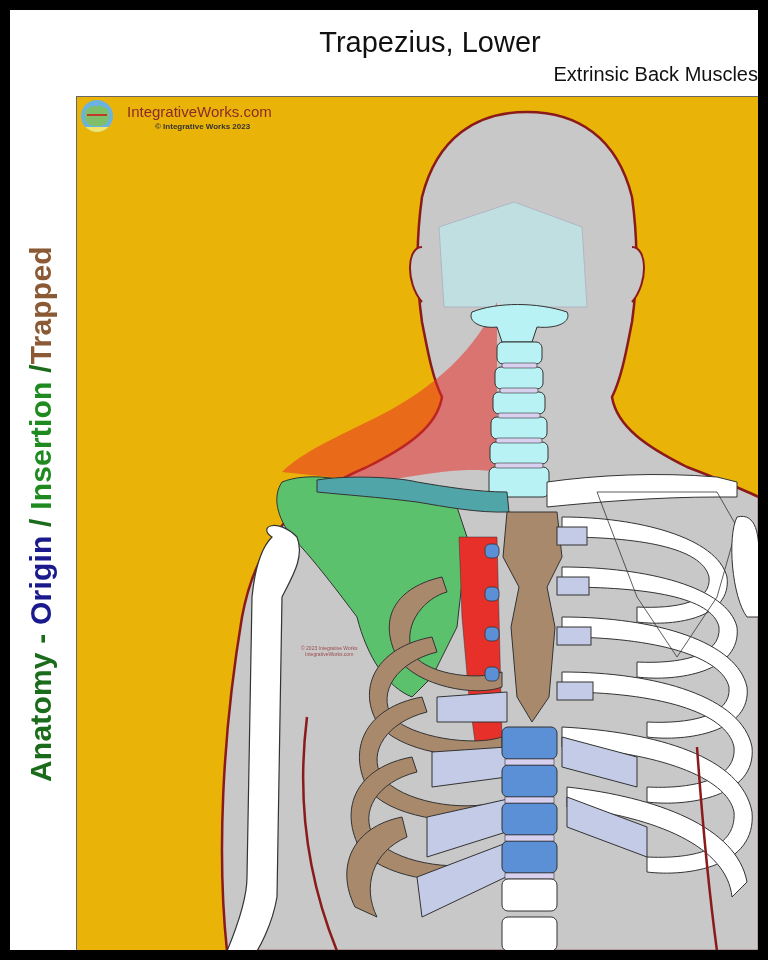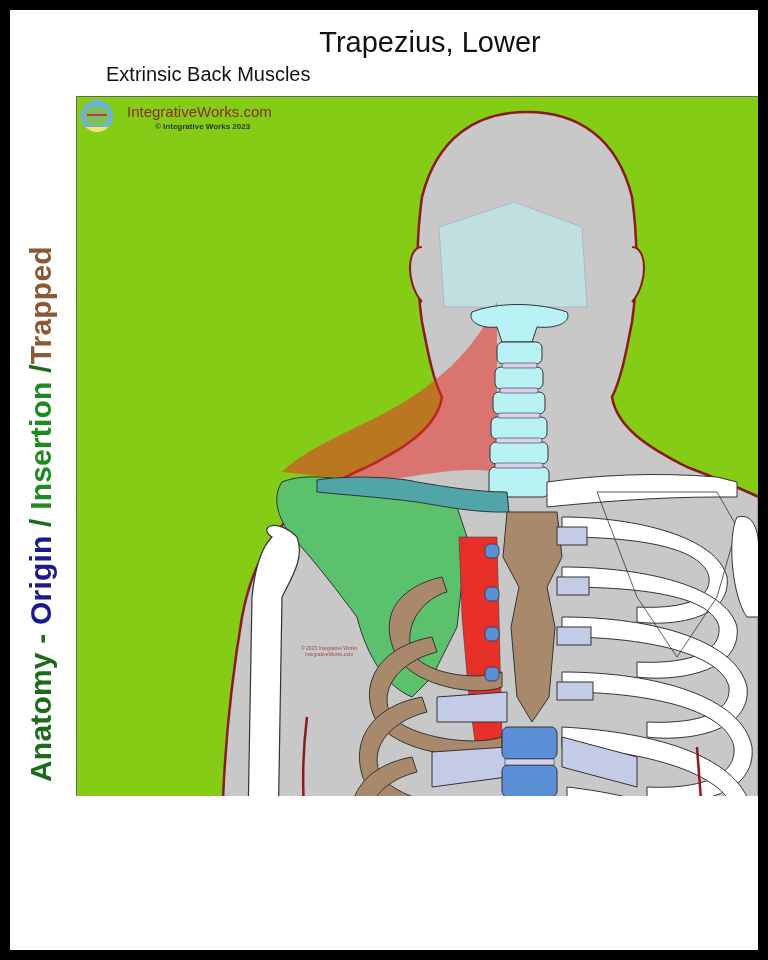--- a/index.html
+++ b/index.html
@@ -1,22 +1,22 @@
 <!DOCTYPE html>
 <html><head>
 <meta charset="utf-8">
 <style>
   html,body{margin:0;padding:0;}
   body{width:768px;height:960px;background:#000;position:relative;overflow:hidden;font-family:"Liberation Sans",sans-serif;}
   .page{position:absolute;left:10px;top:10px;width:748px;height:940px;background:#fff;overflow:hidden;}
   .title-block{position:absolute;left:0;top:0;width:100%;height:86px;text-align:center;}
   .title{position:absolute;left:0;width:100%;top:16px;font-size:29px;color:#111;text-align:center;padding-left:92px;box-sizing:border-box;}
-  .subtitle{position:absolute;left:0;width:100%;top:53px;font-size:20px;color:#111;text-align:left;padding-left:96px;box-sizing:border-box;}
+  .subtitle{position:absolute;left:0;width:100%;top:53px;font-size:20px;color:#111;text-align:right;padding-left:55px;box-sizing:border-box;}
   .side-label{position:absolute;left:14px;top:772px;transform-origin:0 0;transform:rotate(-90deg);white-space:nowrap;font-weight:bold;font-size:30px;letter-spacing:0.2px;}
-  .plate{position:absolute;left:66px;top:86px;width:682px;height:700px;border-left:1.5px solid #666;border-top:1.5px solid #666;box-sizing:border-box;background:#84cc16;overflow:hidden;}
+  .plate{position:absolute;left:66px;top:86px;width:682px;height:854px;border-left:1.5px solid #666;border-top:1.5px solid #666;box-sizing:border-box;background:#eab308;overflow:hidden;}
   .brand{position:absolute;left:4px;top:3px;height:36px;}
   .brand-logo{position:absolute;left:0;top:0;width:32px;height:32px;border-radius:50%;background:#6ab3e0;overflow:hidden;}
   .brand-logo .g{position:absolute;left:4px;top:6px;width:24px;height:20px;background:#7fbf6a;border-radius:40%;}
   .brand-logo .r{position:absolute;left:6px;top:14px;width:20px;height:2px;background:#c0392b;}
   .brand-logo .y{position:absolute;left:2px;bottom:0;width:28px;height:5px;background:#f1e56c;}
   .brand-name{position:absolute;left:46px;top:3px;font-size:15px;color:#8b2a2a;white-space:nowrap;}
   .brand-copy{position:absolute;left:74px;top:22px;font-size:8px;color:#333;white-space:nowrap;font-weight:bold;}
   .watermark{position:absolute;left:224px;top:548px;font-size:5px;color:#9b4a4a;line-height:6px;text-align:center;}
   svg.anat{position:absolute;left:0;top:0;}
 </style>

